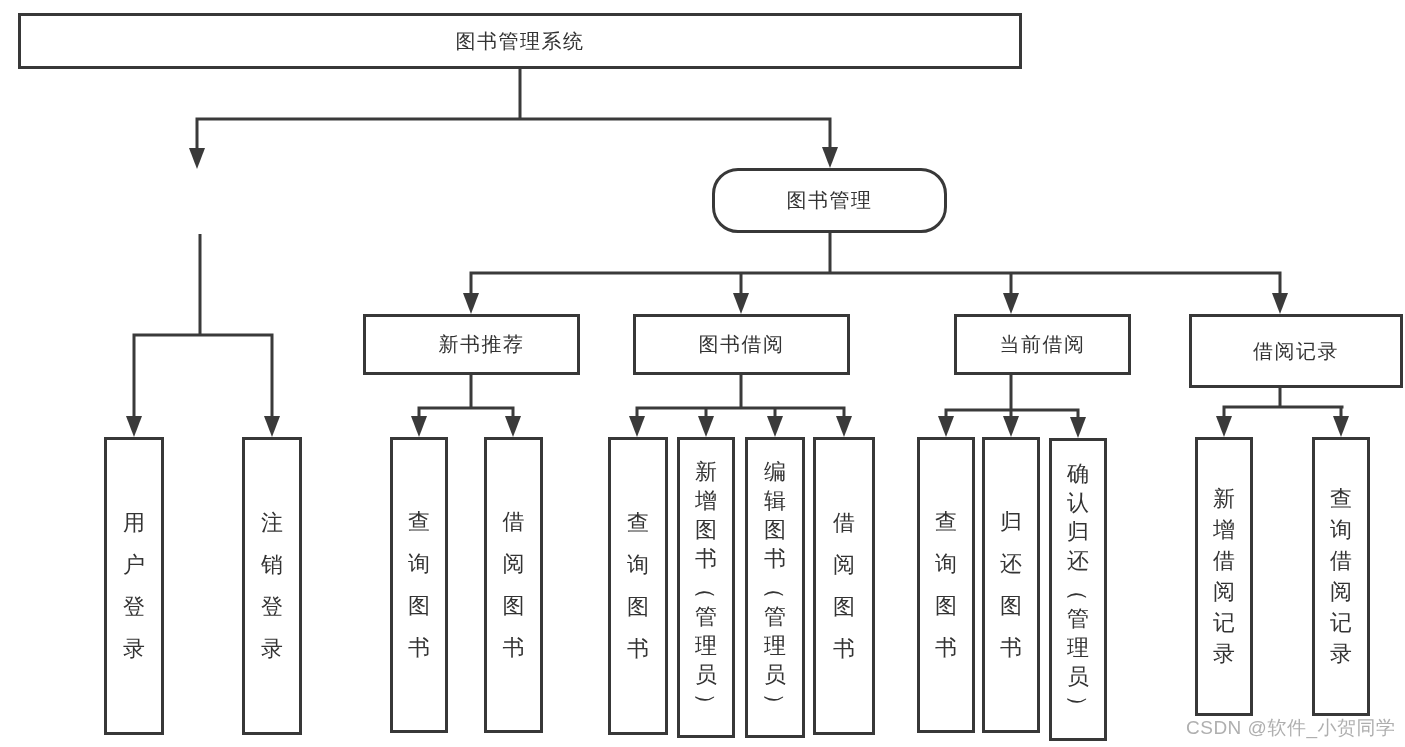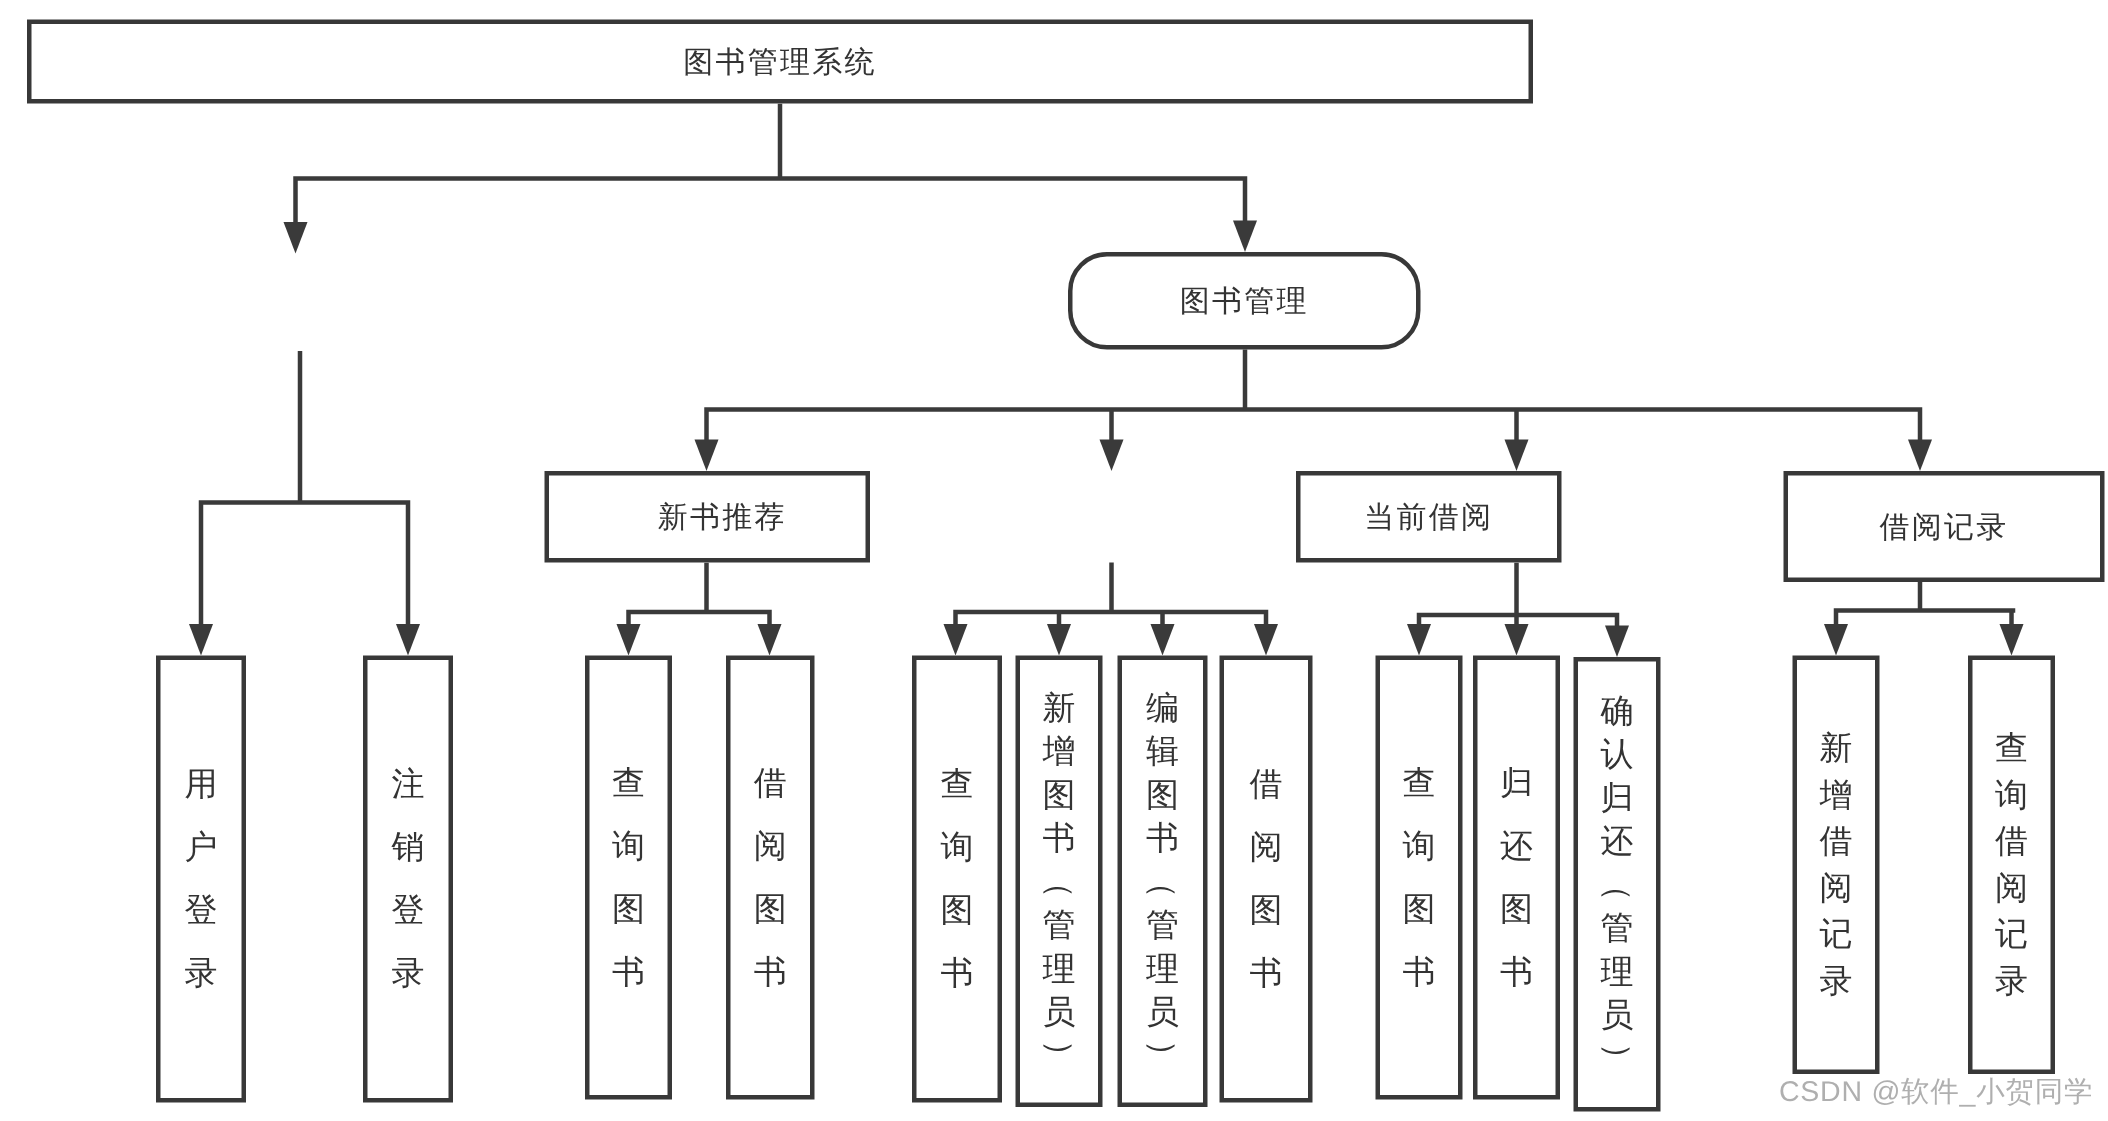--- a/index.html
+++ b/index.html
@@ -71,21 +71,22 @@
       <use href="#arr" x="1224" y="437"></use>
         <use href="#arr" x="1341" y="437"></use>
     </g>
   </svg>
 
   <div class="node hlabel" style="left:18px;top:13px;width:1004px;height:56px;">图书管理系统</div>
 
   <div class="node hlabel" style="left:712px;top:168px;width:235px;height:65px;border-radius:26px;">图书管理</div>
 
   <div class="node hlabel" style="left:363px;top:314px;width:217px;height:61px;padding-left:20px;">新书推荐</div>
-  <div class="node hlabel" style="left:864px;top:314px;width:177px;height:61px;">当前借阅</div>
+  <div class="node hlabel" style="left:633px;top:314px;width:217px;height:61px;">图书借阅</div>
+  <div class="node hlabel" style="left:954px;top:314px;width:177px;height:61px;">当前借阅</div>
   <div class="node hlabel" style="left:1173px;top:314px;width:214px;height:74px;margin-left:16px;">借阅记录</div>
 
   <div class="node vtext v4" style="left:104px;top:437px;width:60px;height:298px;">
       <span>用</span>
       <span>户</span>
       <span>登</span>
       <span>录</span>
     </div>
   <div class="node vtext v4" style="left:242px;top:437px;width:60px;height:298px;">
       <span>注</span>

